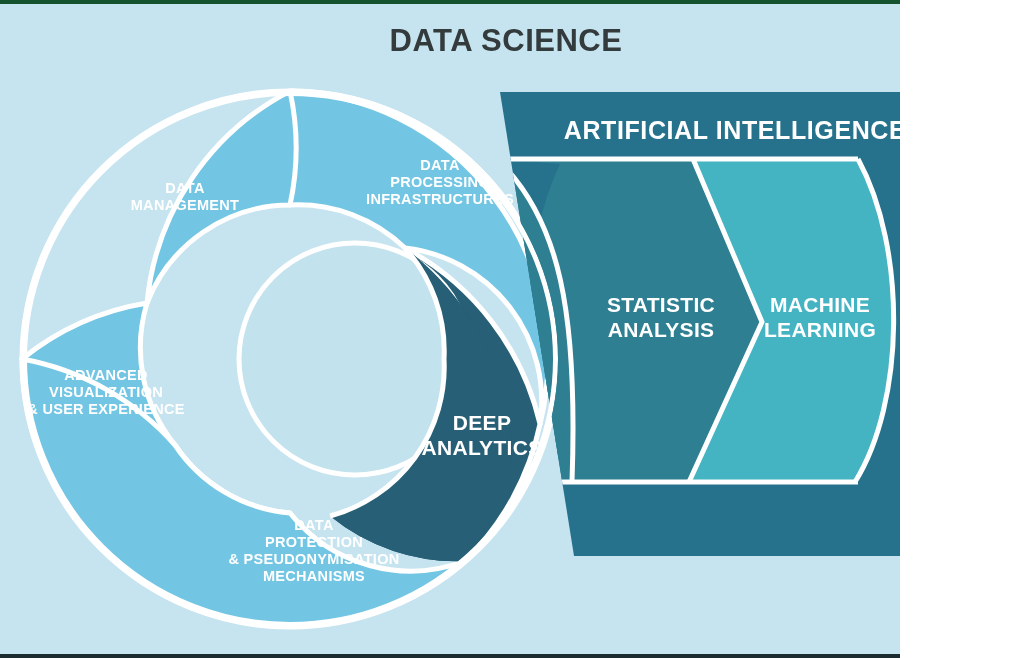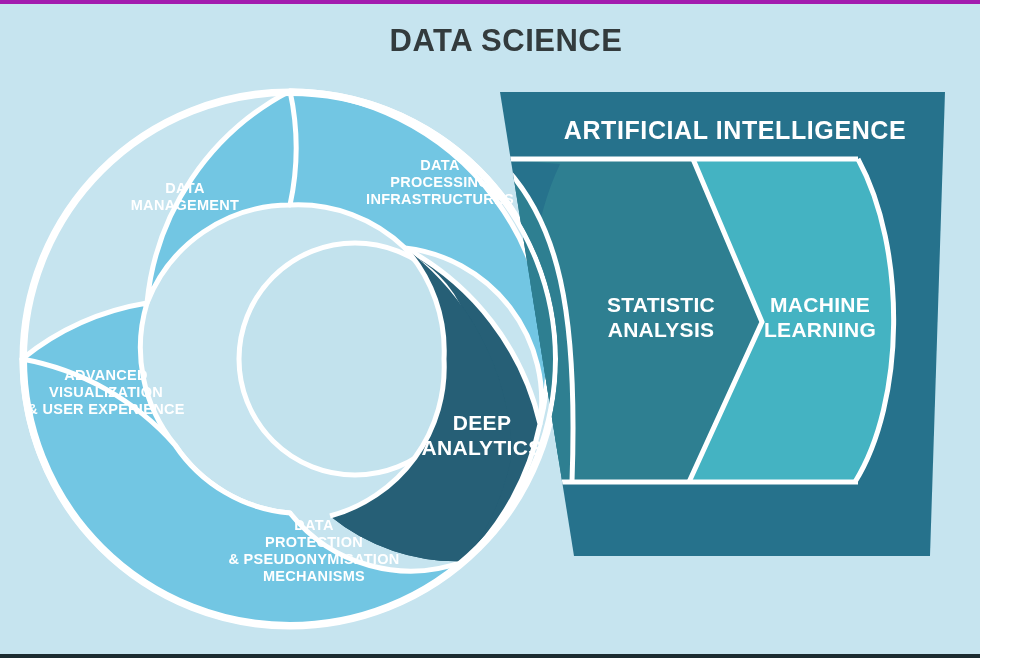--- a/index.html
+++ b/index.html
@@ -2,27 +2,27 @@
 <html><head>
 <meta charset="utf-8">
 <style>
   html, body {
     margin: 0;
     padding: 0;
     background: #ffffff;
   }
   #page {
     position: relative;
-    width: 980px;
+    width: 900px;
     height: 658px;
     background: #c6e4ef;
     overflow: hidden;
     font-family: "Liberation Sans", sans-serif;
     box-sizing: border-box;
-    border-top: 4px solid #a21caf;
+    border-top: 4px solid #14532d;
     border-bottom: 4px solid #1b2b30;
     text-align: right;
   }
   #page-svg {
     position: absolute;
     left: 0;
     top: 0;
     width: 1024px;
     height: 658px;
     display: block;

